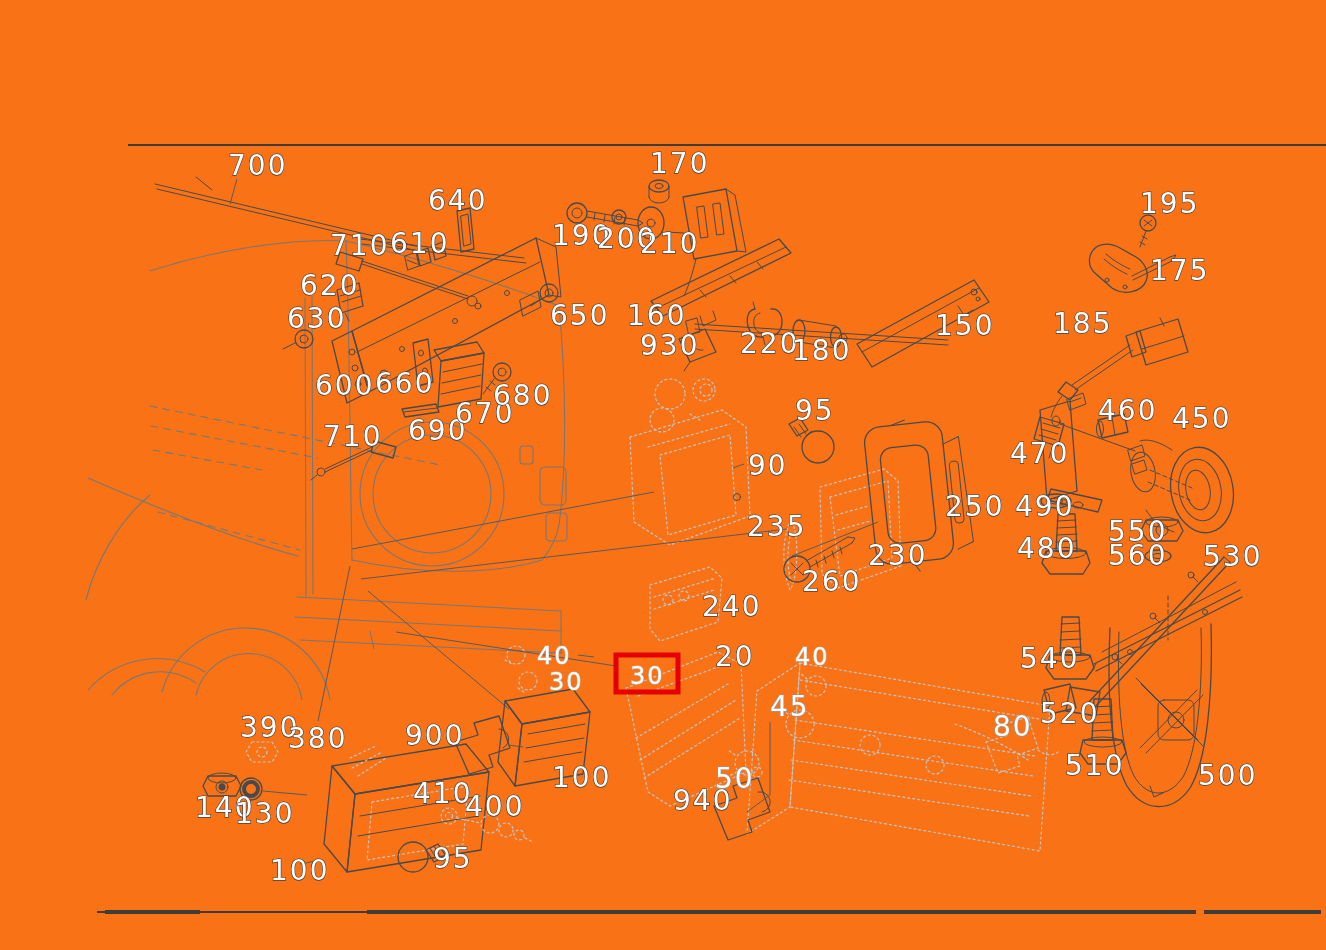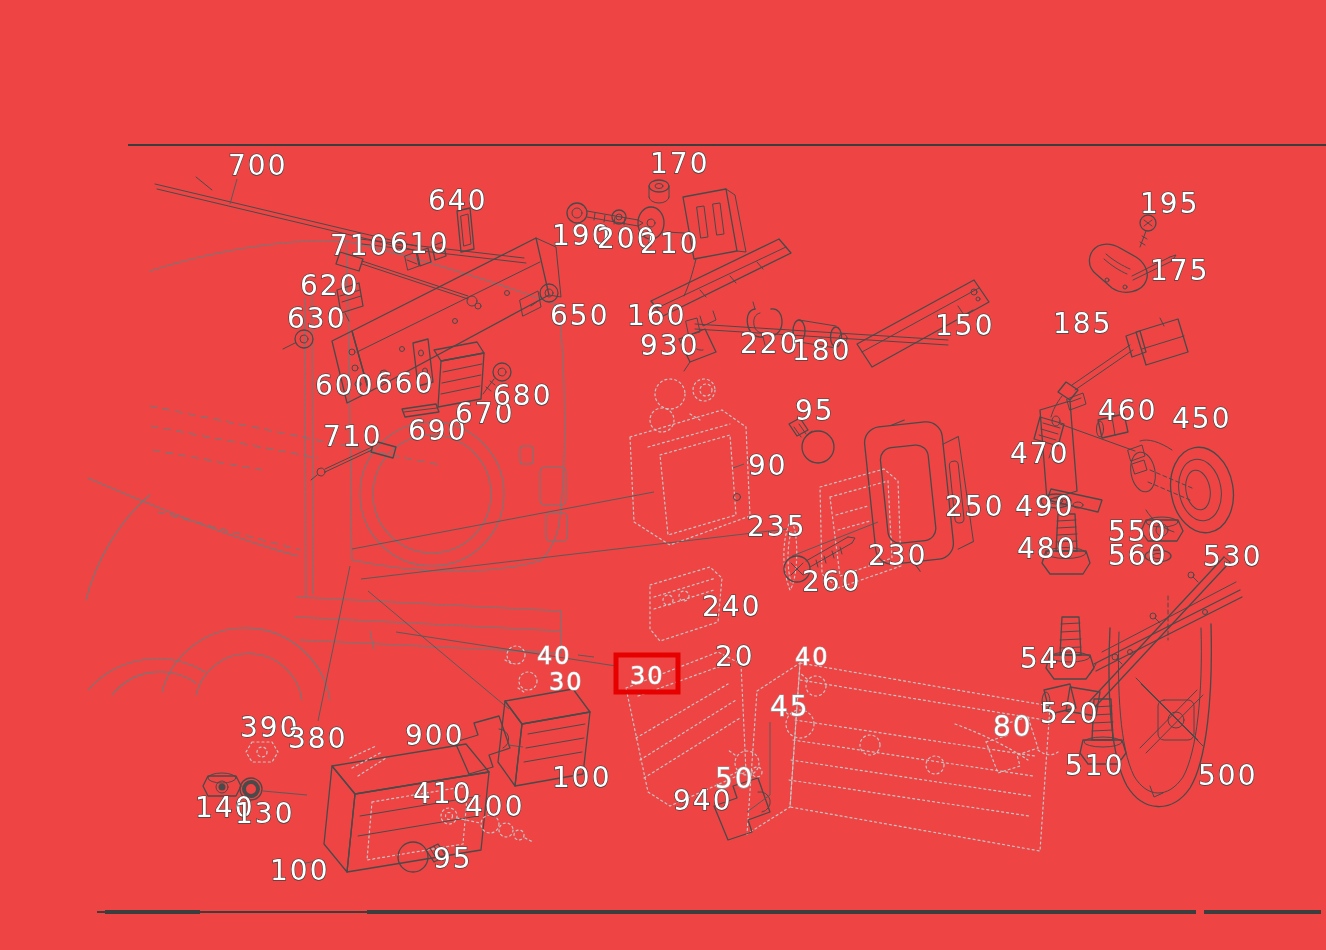--- a/index.html
+++ b/index.html
@@ -1,16 +1,16 @@
 <!DOCTYPE html>
 <html><head>
 <meta charset="utf-8">
 <style>
   html,body{margin:0;padding:0;background:#ffffff;}
-  #stage{position:relative;width:1326px;height:950px;background:#ef4444;overflow:hidden;
+  #stage{position:relative;width:1326px;height:950px;background:#f97316;overflow:hidden;
          font-family:"DejaVu Sans","Liberation Sans",sans-serif;}
   svg{position:absolute;left:0;top:0;}
   
   .s{stroke:#4a4a4a;fill:none;stroke-width:1.3;stroke-linejoin:round;stroke-linecap:round}
   .s1{stroke:#4a4a4a;fill:none;stroke-width:1;stroke-linejoin:round;stroke-linecap:round}
   .car{stroke:#777;fill:none;stroke-width:1.1;stroke-linecap:round}
   .dash{stroke-dasharray:7 6}
   .dsh2{stroke-dasharray:4 3}
   
   .g{stroke:#c4c4c4;fill:none;stroke-width:1.2;stroke-dasharray:2 3;stroke-linecap:round}

